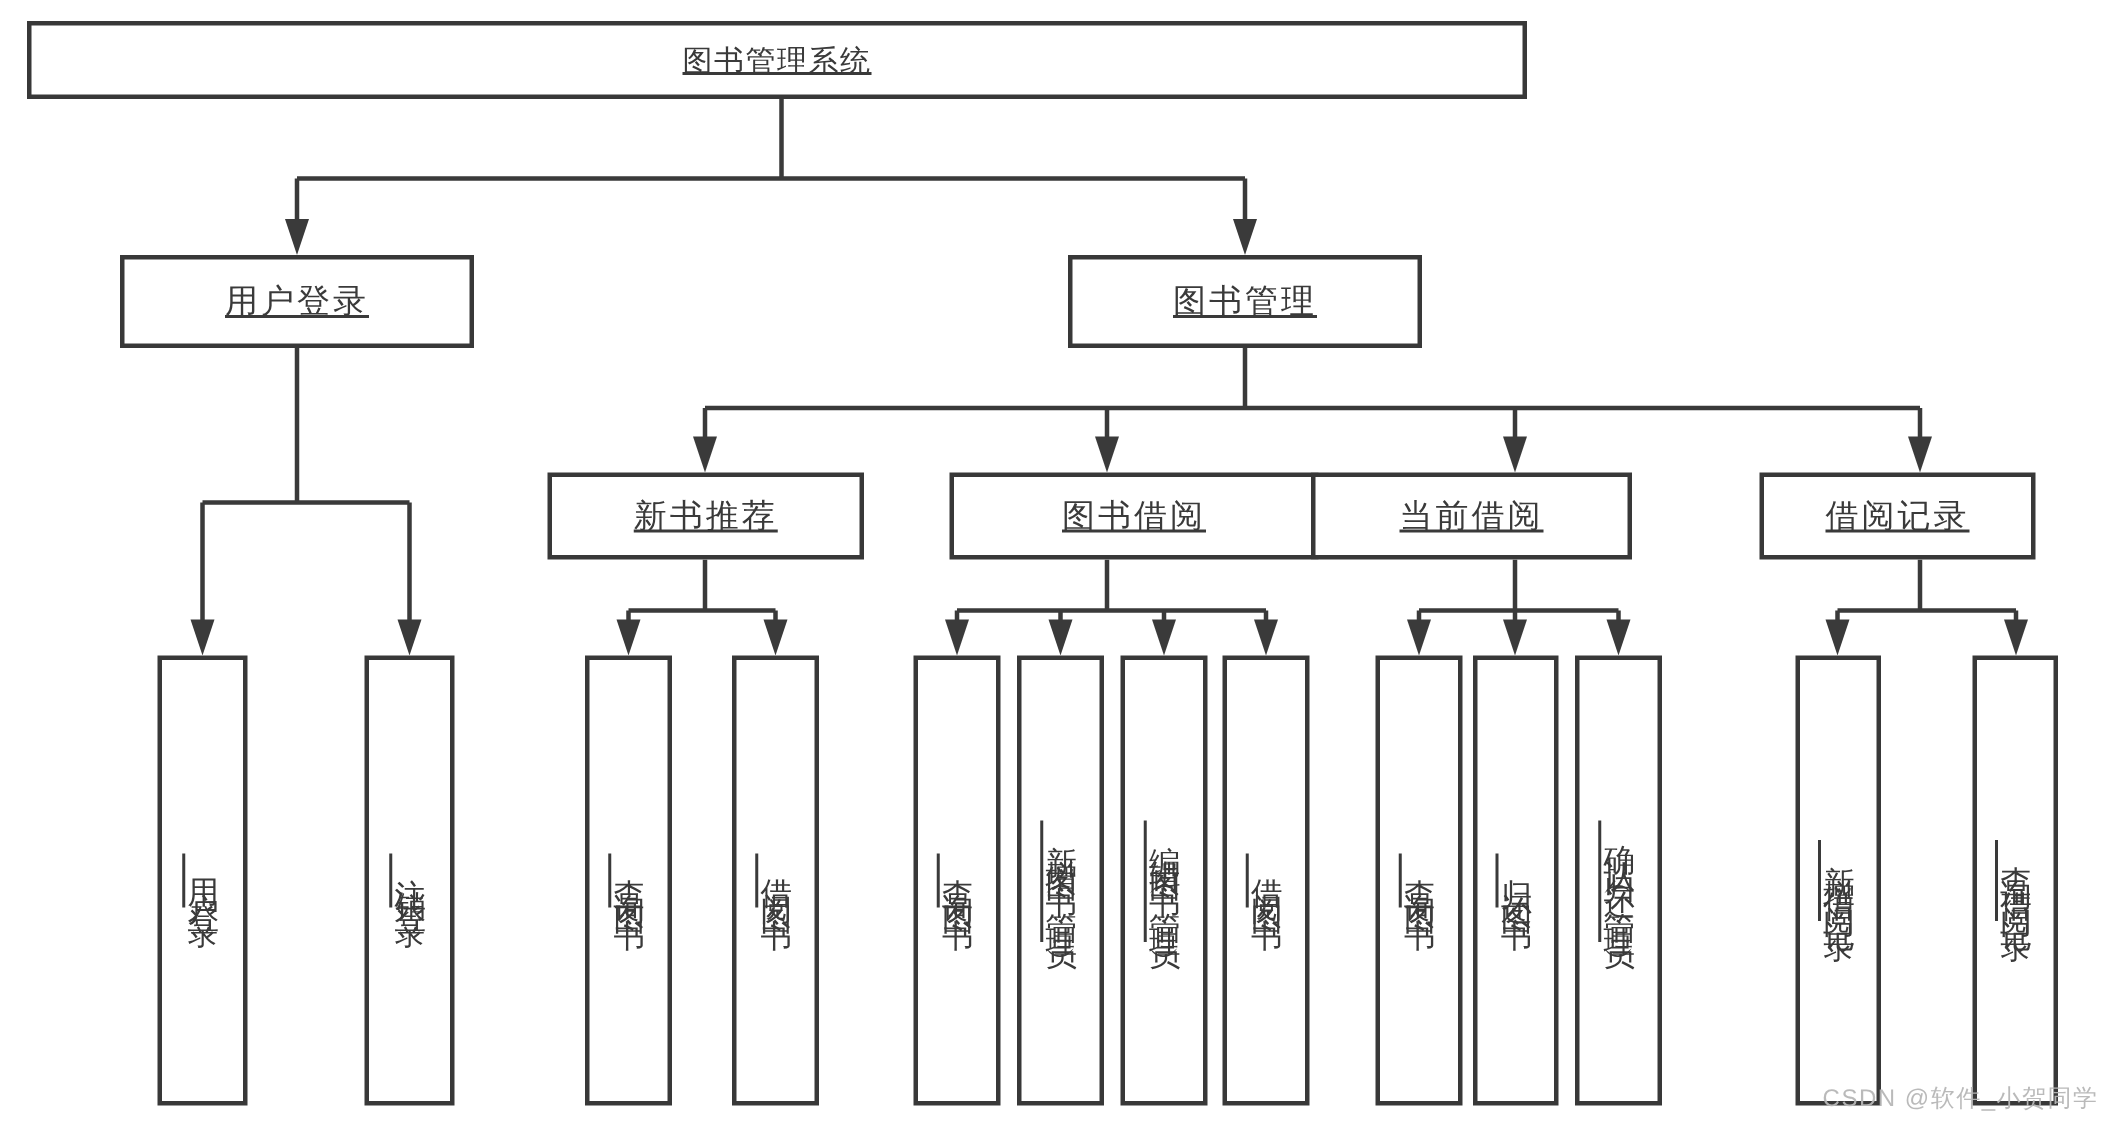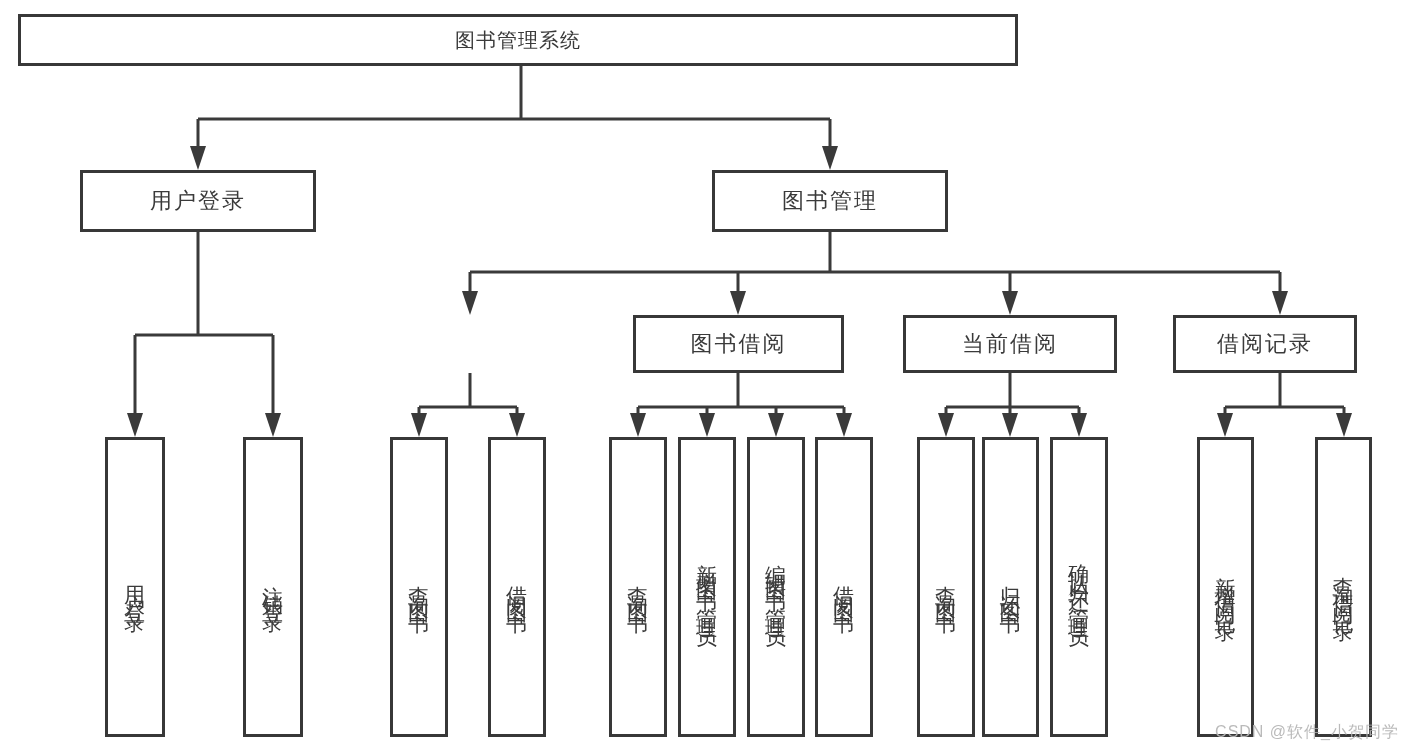--- a/index.html
+++ b/index.html
@@ -20,20 +20,21 @@
   .box {
     position: absolute;
     box-sizing: border-box;
     border: 3px solid #383838;
     background: #ffffff;
     color: #3a3a3a;
     display: flex;
     align-items: center;
     justify-content: center;
     text-align: center;
+    text-decoration: underline;
   }
   .root-label {
     font-size: 20px;
     letter-spacing: 1px;
     color: #3a3a3a;
   }
   .h-label {
     font-size: 22px;
     letter-spacing: 2px;
     color: #3a3a3a;
@@ -109,24 +110,27 @@
     <span class="root-label">图书管理系统</span>
   </div>
 
   <div class="box" style="left:80px; top:170px; width:236px; height:62px;">
     <span class="h-label">用户登录</span>
   </div>
   <div class="box" style="left:712px; top:170px; width:236px; height:62px;text-align:center;">
     <span class="h-label">图书管理</span>
   </div>
 
-  <div class="box" style="left:633px; top:315px; width:211px; height:58px;">
+  <div class="box" style="left:365px; top:315px; width:211px; height:58px;">
+    <span class="h-label">新书推荐</span>
+  </div>
+  <div class="box" style="left:633px; top:315px; width:246px; height:58px;">
     <span class="h-label">图书借阅</span>
   </div>
-  <div class="box" style="left:903px; top:315px; width:214px; height:58px;">
+  <div class="box" style="left:874px; top:315px; width:214px; height:58px;">
     <span class="h-label">当前借阅</span>
   </div>
   <div class="box" style="left:1173px; top:315px; width:184px; height:58px;">
     <span class="h-label">借阅记录</span>
   </div>
 
   <div class="box" style="left:105px; top:437px; width:60px; height:300px;">
     <span class="v-label">用户登录</span>
   </div>
   <div class="box" style="left:243px; top:437px; width:60px; height:300px;">

